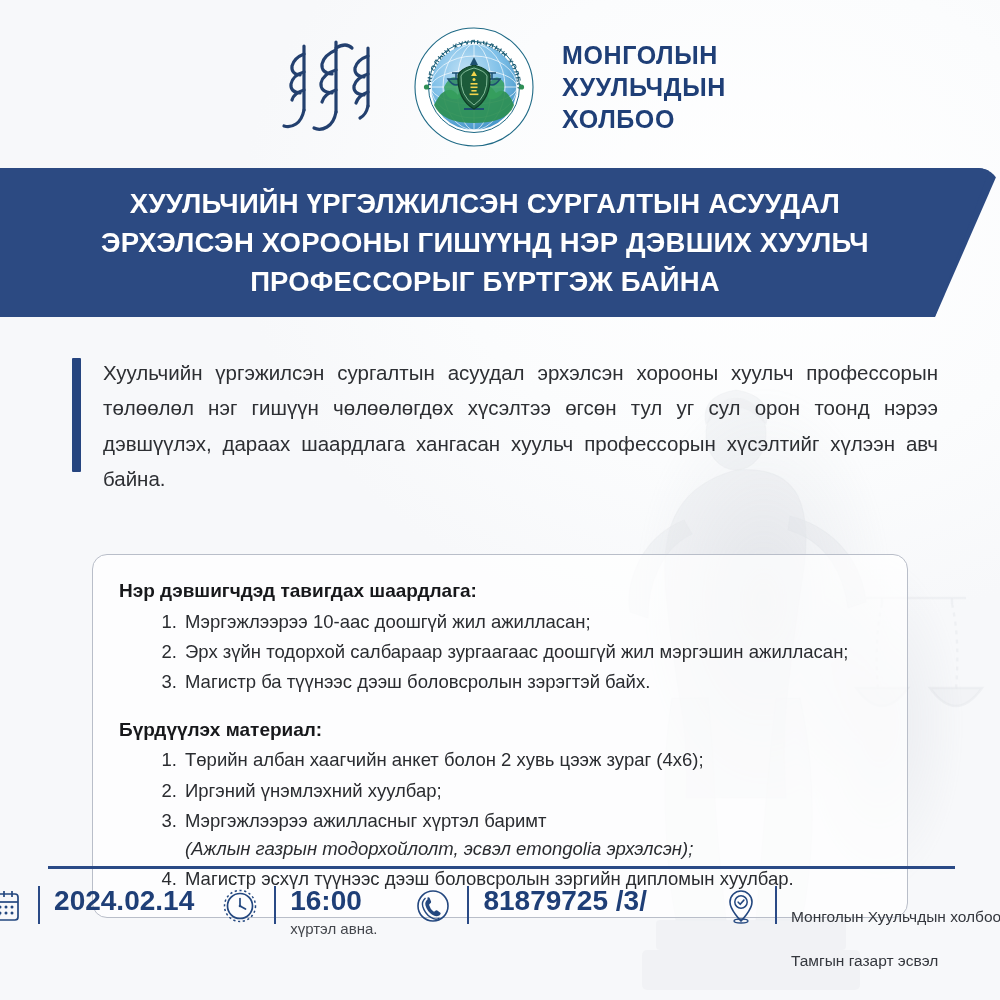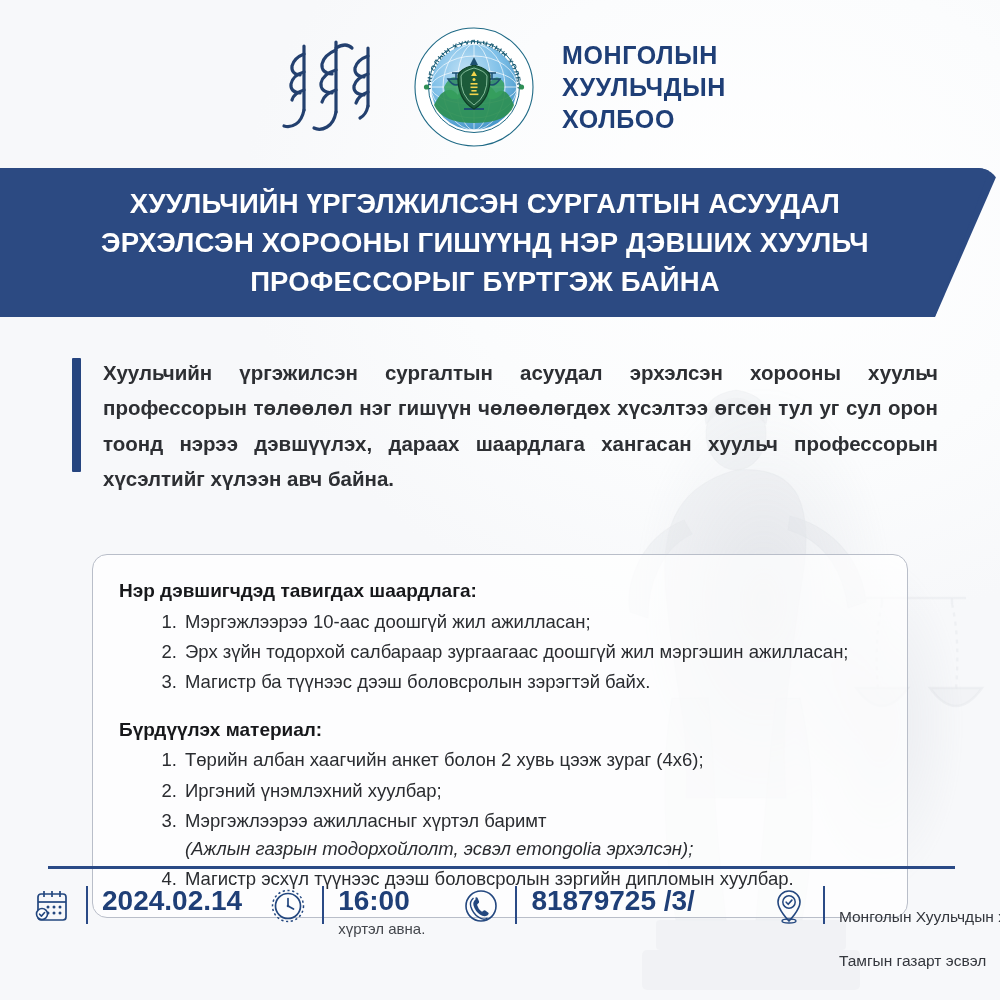--- a/index.html
+++ b/index.html
@@ -128,21 +128,20 @@
     text-shadow: 0 1px 0 rgba(0,0,0,0.08);
   }
 
   
   .intro {
     position: relative;
     z-index: 3;
     margin: 38px 62px 0 72px;
     display: flex;
     gap: 22px;
-    font-weight: bold;
   }
   .intro-bar {
     flex: none;
     width: 9px;
     background: #26457f;
     border-radius: 1px;
     margin-top: 3px;
     margin-bottom: 24px;
   }
   .intro-text {
@@ -214,27 +213,28 @@
     left: 48px;
     right: 45px;
     top: 866px;
     height: 3px;
     background: #2a4a86;
     z-index: 3;
   }
 
   .footer {
     position: absolute;
-    left: 32px;
+    left: 45px;
     right: 40px;
     top: 884px;
     height: 72px;
     z-index: 3;
     display: flex;
     align-items: flex-start;
+    justify-content: center;
   }
 
   .fgroup {
     display: flex;
     align-items: flex-start;
     flex: none;
   }
 
   .ficon {
     width: 40px;

